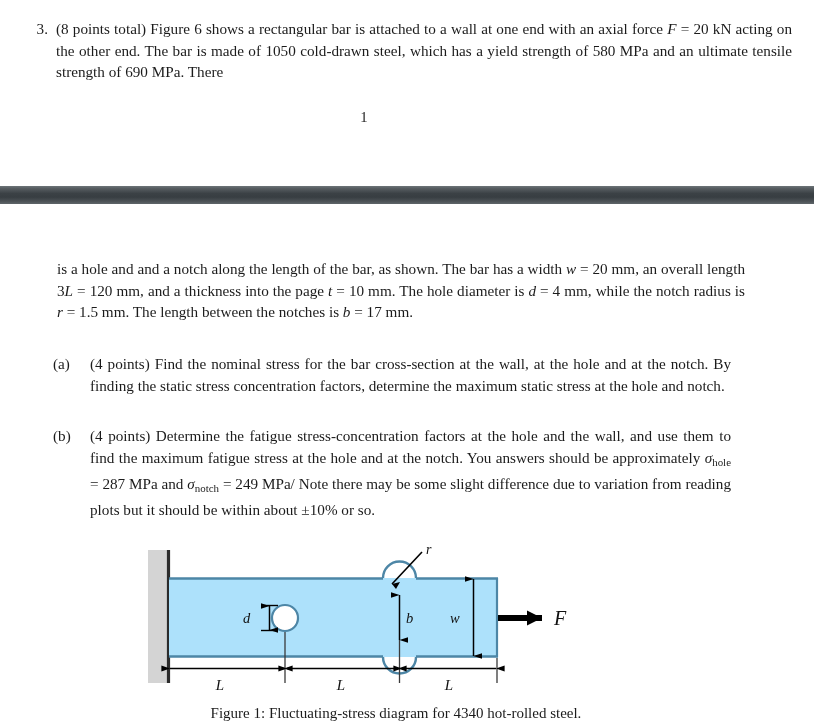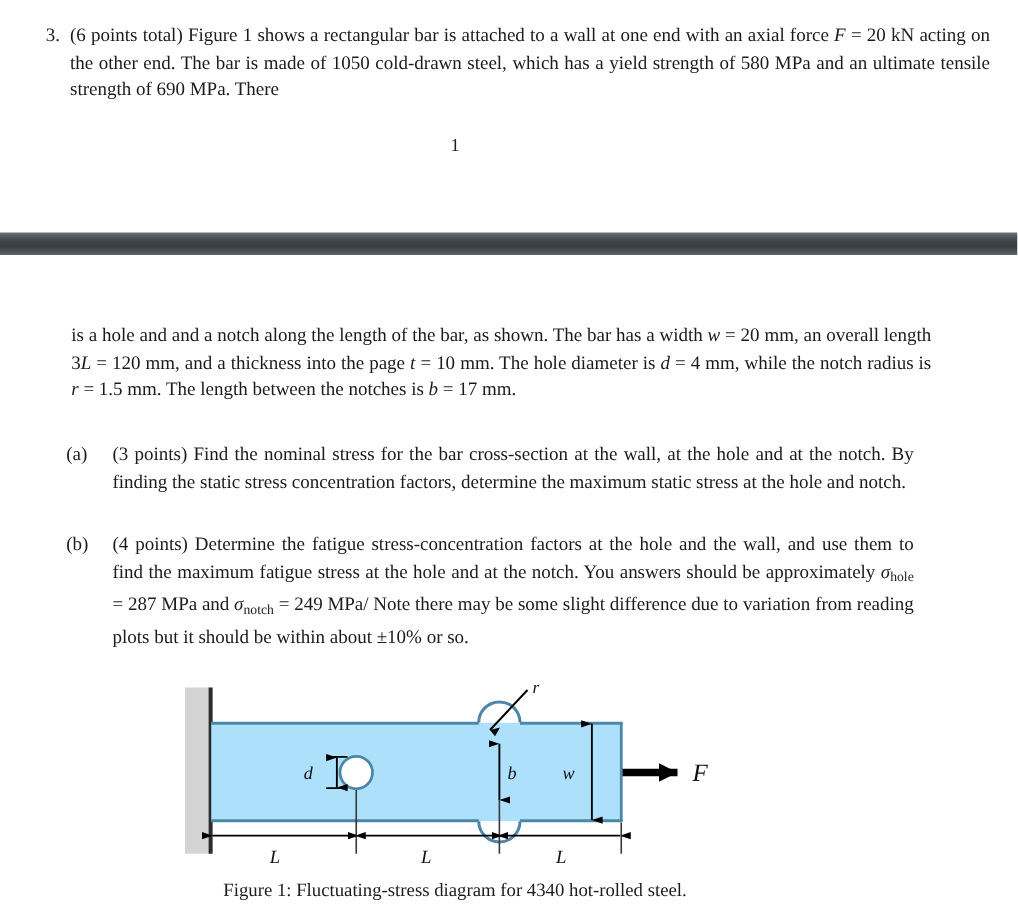--- a/index.html
+++ b/index.html
@@ -101,51 +101,52 @@
   #figure svg { display: block; }
 
   #figcaption {
     position: absolute;
     left: 0;
     top: 703px;
     width: 728px;
     text-align: center;
     font-size: 15px;
     line-height: 20px;
+    padding-left: 32px;
   }
 </style>
 </head>
 <body>
 
 <div class="page">
 
   <div class="qblock" id="prob3">
     <div class="qnum">3.</div>
     <div class="qbody">
       <p>
-        <span>(6 points total) Figure 1 shows a rectangular bar is attached to a wall at one end with an axial force </span><i class="mi">F</i><span> = 20 kN acting on the other end. The bar is made of 1050 cold-drawn steel, which has a yield strength of 580 MPa and an ultimate tensile strength of 690 MPa. There</span>
+        <span>(8 points total) Figure 6 shows a rectangular bar is attached to a wall at one end with an axial force </span><i class="mi">F</i><span> = 20 kN acting on the other end. The bar is made of 1050 cold-drawn steel, which has a yield strength of 580 MPa and an ultimate tensile strength of 690 MPa. There</span>
       </p>
     </div>
   </div>
 
   <div id="pagenum">1</div>
 
   <div id="breakbar"></div>
 
   <div class="qblock" id="cont">
     <div class="qbody">
       <p>
         <span>is a hole and and a notch along the length of the bar, as shown. The bar has a width </span><i class="mi">w</i><span> = 20 mm, an overall length 3</span><i class="mi">L</i><span> = 120 mm, and a thickness into the page </span><i class="mi">t</i><span> = 10 mm. The hole diameter is </span><i class="mi">d</i><span> = 4 mm, while the notch radius is </span><i class="mi">r</i><span> = 1.5 mm. The length between the notches is </span><i class="mi">b</i><span> = 17 mm.</span>
       </p>
     </div>
   </div>
 
   <div class="qblock part" id="parta">
     <div class="qnum">(a)</div>
-    <div class="qbody">(3 points) Find the nominal stress for the bar cross-section at the wall, at the hole and at the notch. By finding the static stress concentration factors, determine the maximum static stress at the hole and notch.</div>
+    <div class="qbody">(4 points) Find the nominal stress for the bar cross-section at the wall, at the hole and at the notch. By finding the static stress concentration factors, determine the maximum static stress at the hole and notch.</div>
   </div>
 
   <div class="qblock part" id="partb">
     <div class="qnum">(b)</div>
     <div class="qbody">
       <p>
         <span>(4 points) Determine the fatigue stress-concentration factors at the hole and the wall, and use them to find the maximum fatigue stress at the hole and at the notch. You answers should be approximately </span><i class="mi">σ</i><span class="sub">hole</span><span> = 287 MPa and </span><i class="mi">σ</i><span class="sub">notch</span><span> = 249 MPa/ Note there may be some slight difference due to variation from reading plots but it should be within about ±10% or so.</span>
       </p>
     </div>
   </div>

